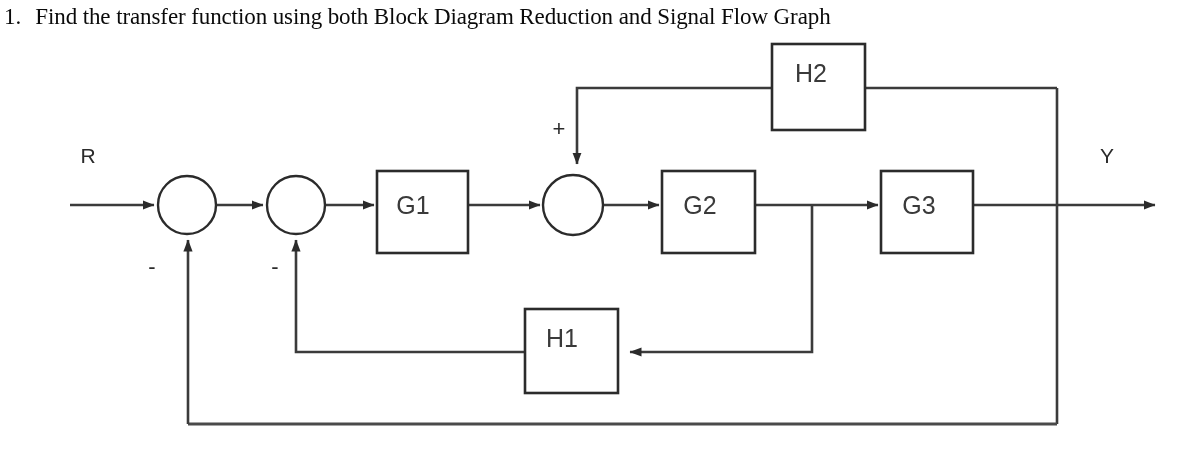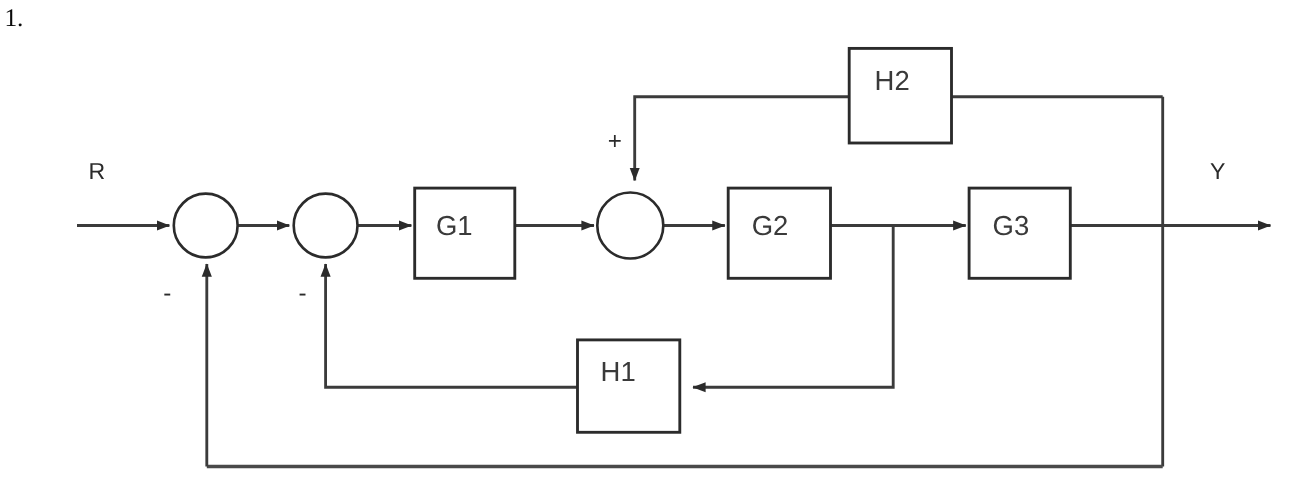--- a/index.html
+++ b/index.html
@@ -98,20 +98,21 @@
     fill: #2b2b2b;
   }
 </style>
 </head>
 <body>
 
 <div id="page">
 
   <div class="question-line">
     <span class="q-number">1.</span>
+    <span class="q-text">Find the transfer function using both Block Diagram Reduction and Signal Flow Graph</span>
   </div>
 
   <svg id="diagram" viewBox="0 0 1182 452">
     <defs>
       <marker id="ah-right" markerWidth="13" markerHeight="13" refX="11.5" refY="5.2" orient="auto" markerUnits="userSpaceOnUse">
         <path d="M0,0.6 L12,5.2 L0,9.8 z" class="arrowhead"></path>
       </marker>
       <marker id="ah-left" markerWidth="13" markerHeight="13" refX="11.5" refY="5.2" orient="auto" markerUnits="userSpaceOnUse">
         <path d="M0,0.6 L12,5.2 L0,9.8 z" class="arrowhead"></path>
       </marker>

